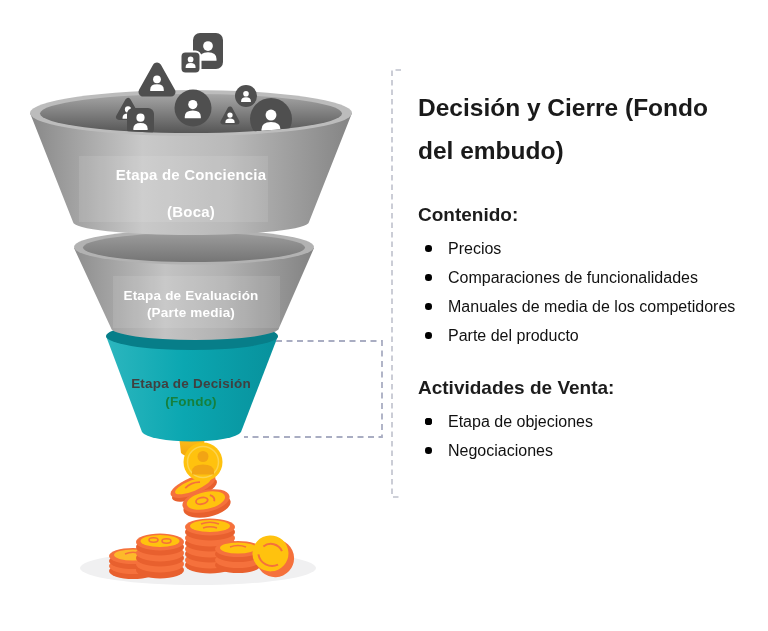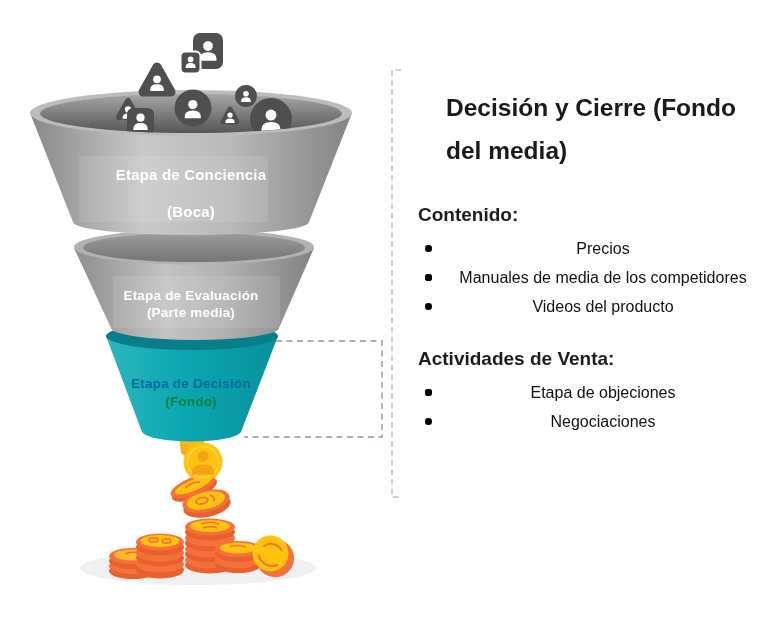--- a/index.html
+++ b/index.html
@@ -12,33 +12,33 @@
 
   
   .flabel {
     position:absolute; left:41px; width:300px; text-align:center;
     font-weight:bold; color:#ffffff; letter-spacing:0.2px;
   }
   .fl-1a { top:166px; font-size:15px; }
   .fl-1b { top:203px; font-size:15px; }
   .fl-2a { top:288px; font-size:13.5px; }
   .fl-2b { top:305px; font-size:13.5px; }
-  .fl-3a { top:376px; font-size:13.5px; color:#0369a1; }
+  .fl-3a { top:376px; font-size:13.5px; color:#404040; }
   .fl-3b { top:394px; font-size:13.5px; color:#15803d; }
 
   
   .panel { position:absolute; left:418px; top:86px; width:340px; color:#1c1c1c; }
   .panel-title {
-    font-size:24.5px; font-weight:bold; line-height:43px; color:#1a1a1a;margin-left:28px;
+    font-size:24.5px; font-weight:bold; line-height:43px; color:#1a1a1a;
   }
   .sec-heading { font-size:19px; font-weight:bold; margin-top:32px; line-height:22px; }
   .blist { list-style:none; margin:13px 0 0 0; padding:0; }
   .blist li {
     position:relative; padding:0 0 0 30px; margin:0 0 10px 0;
-    font-size:16px; line-height:19px; color:#111111;text-align:center;
+    font-size:16px; line-height:19px; color:#111111;
   }
   .blist li .dot {
     position:absolute; left:7px; top:6px; width:6.5px; height:6.5px;
     border-radius:50%; background:#000000;
   }
 </style>
 </head>
 <body>
 
 <div class="canvas">
@@ -217,29 +217,29 @@
   <div class="flabel fl-1b">(Boca)</div>
   <div class="flabel fl-1a">Etapa de Conciencia</div>
   <div class="flabel fl-2a">Etapa de Evaluación</div>
   <div class="flabel fl-2b">(Parte media)</div>
   <div class="flabel fl-3a">Etapa de Decisión</div>
   <div class="flabel fl-3b">(Fondo)</div>
 
   <div class="panel">
     <div class="panel-title">
       <div>Decisión y Cierre (Fondo</div>
-      <div>del media)</div>
+      <div>del embudo)</div>
     </div>
 
     <div class="sec-heading">Contenido:</div>
     <ul class="blist">
       <li><span class="dot"></span><span>Precios</span></li>
-      <li><span class="dot"></span></li>
+      <li><span class="dot"></span><span>Comparaciones de funcionalidades</span></li>
       <li><span class="dot"></span><span>Manuales de media de los competidores</span></li>
-      <li><span class="dot"></span><span>Videos del producto</span></li>
+      <li><span class="dot"></span><span>Parte del producto</span></li>
     </ul>
 
     <div class="sec-heading">Actividades de Venta:</div>
     <ul class="blist">
       <li><span class="dot"></span></li>
       <li><span class="dot"></span><span>Etapa de objeciones</span></li>
       <li><span class="dot"></span><span>Negociaciones</span></li>
     </ul>
   </div>
 

